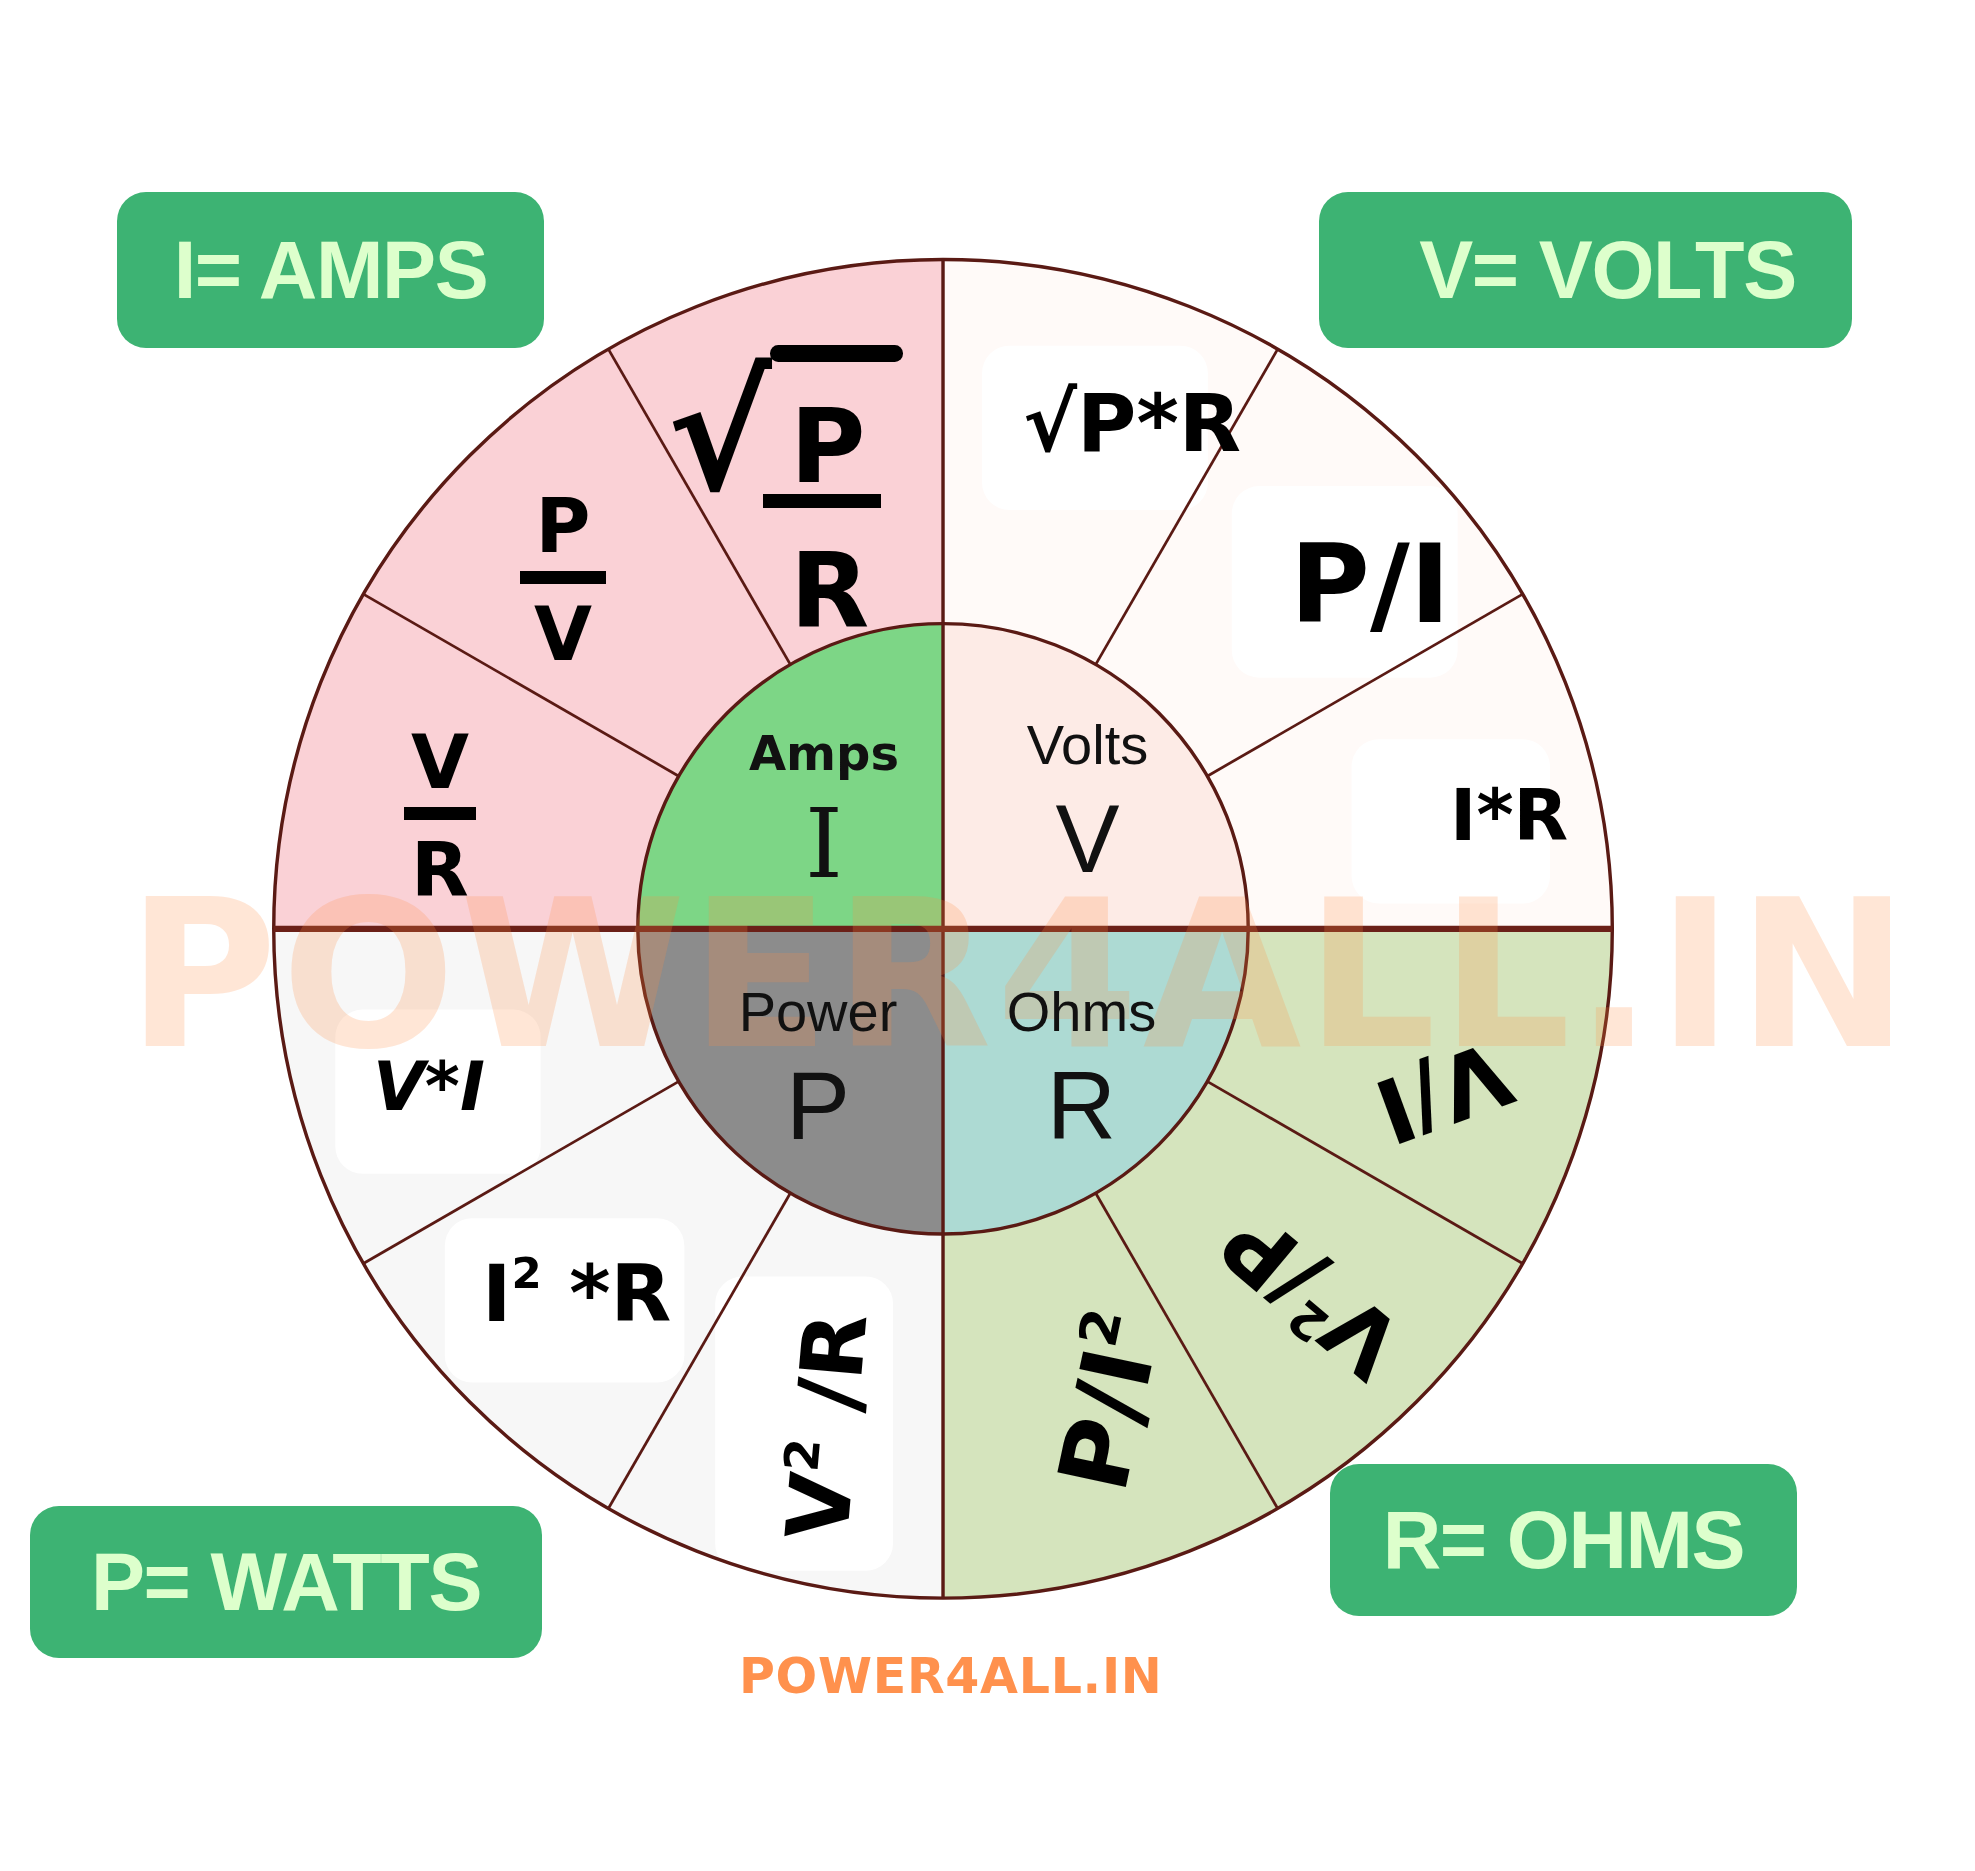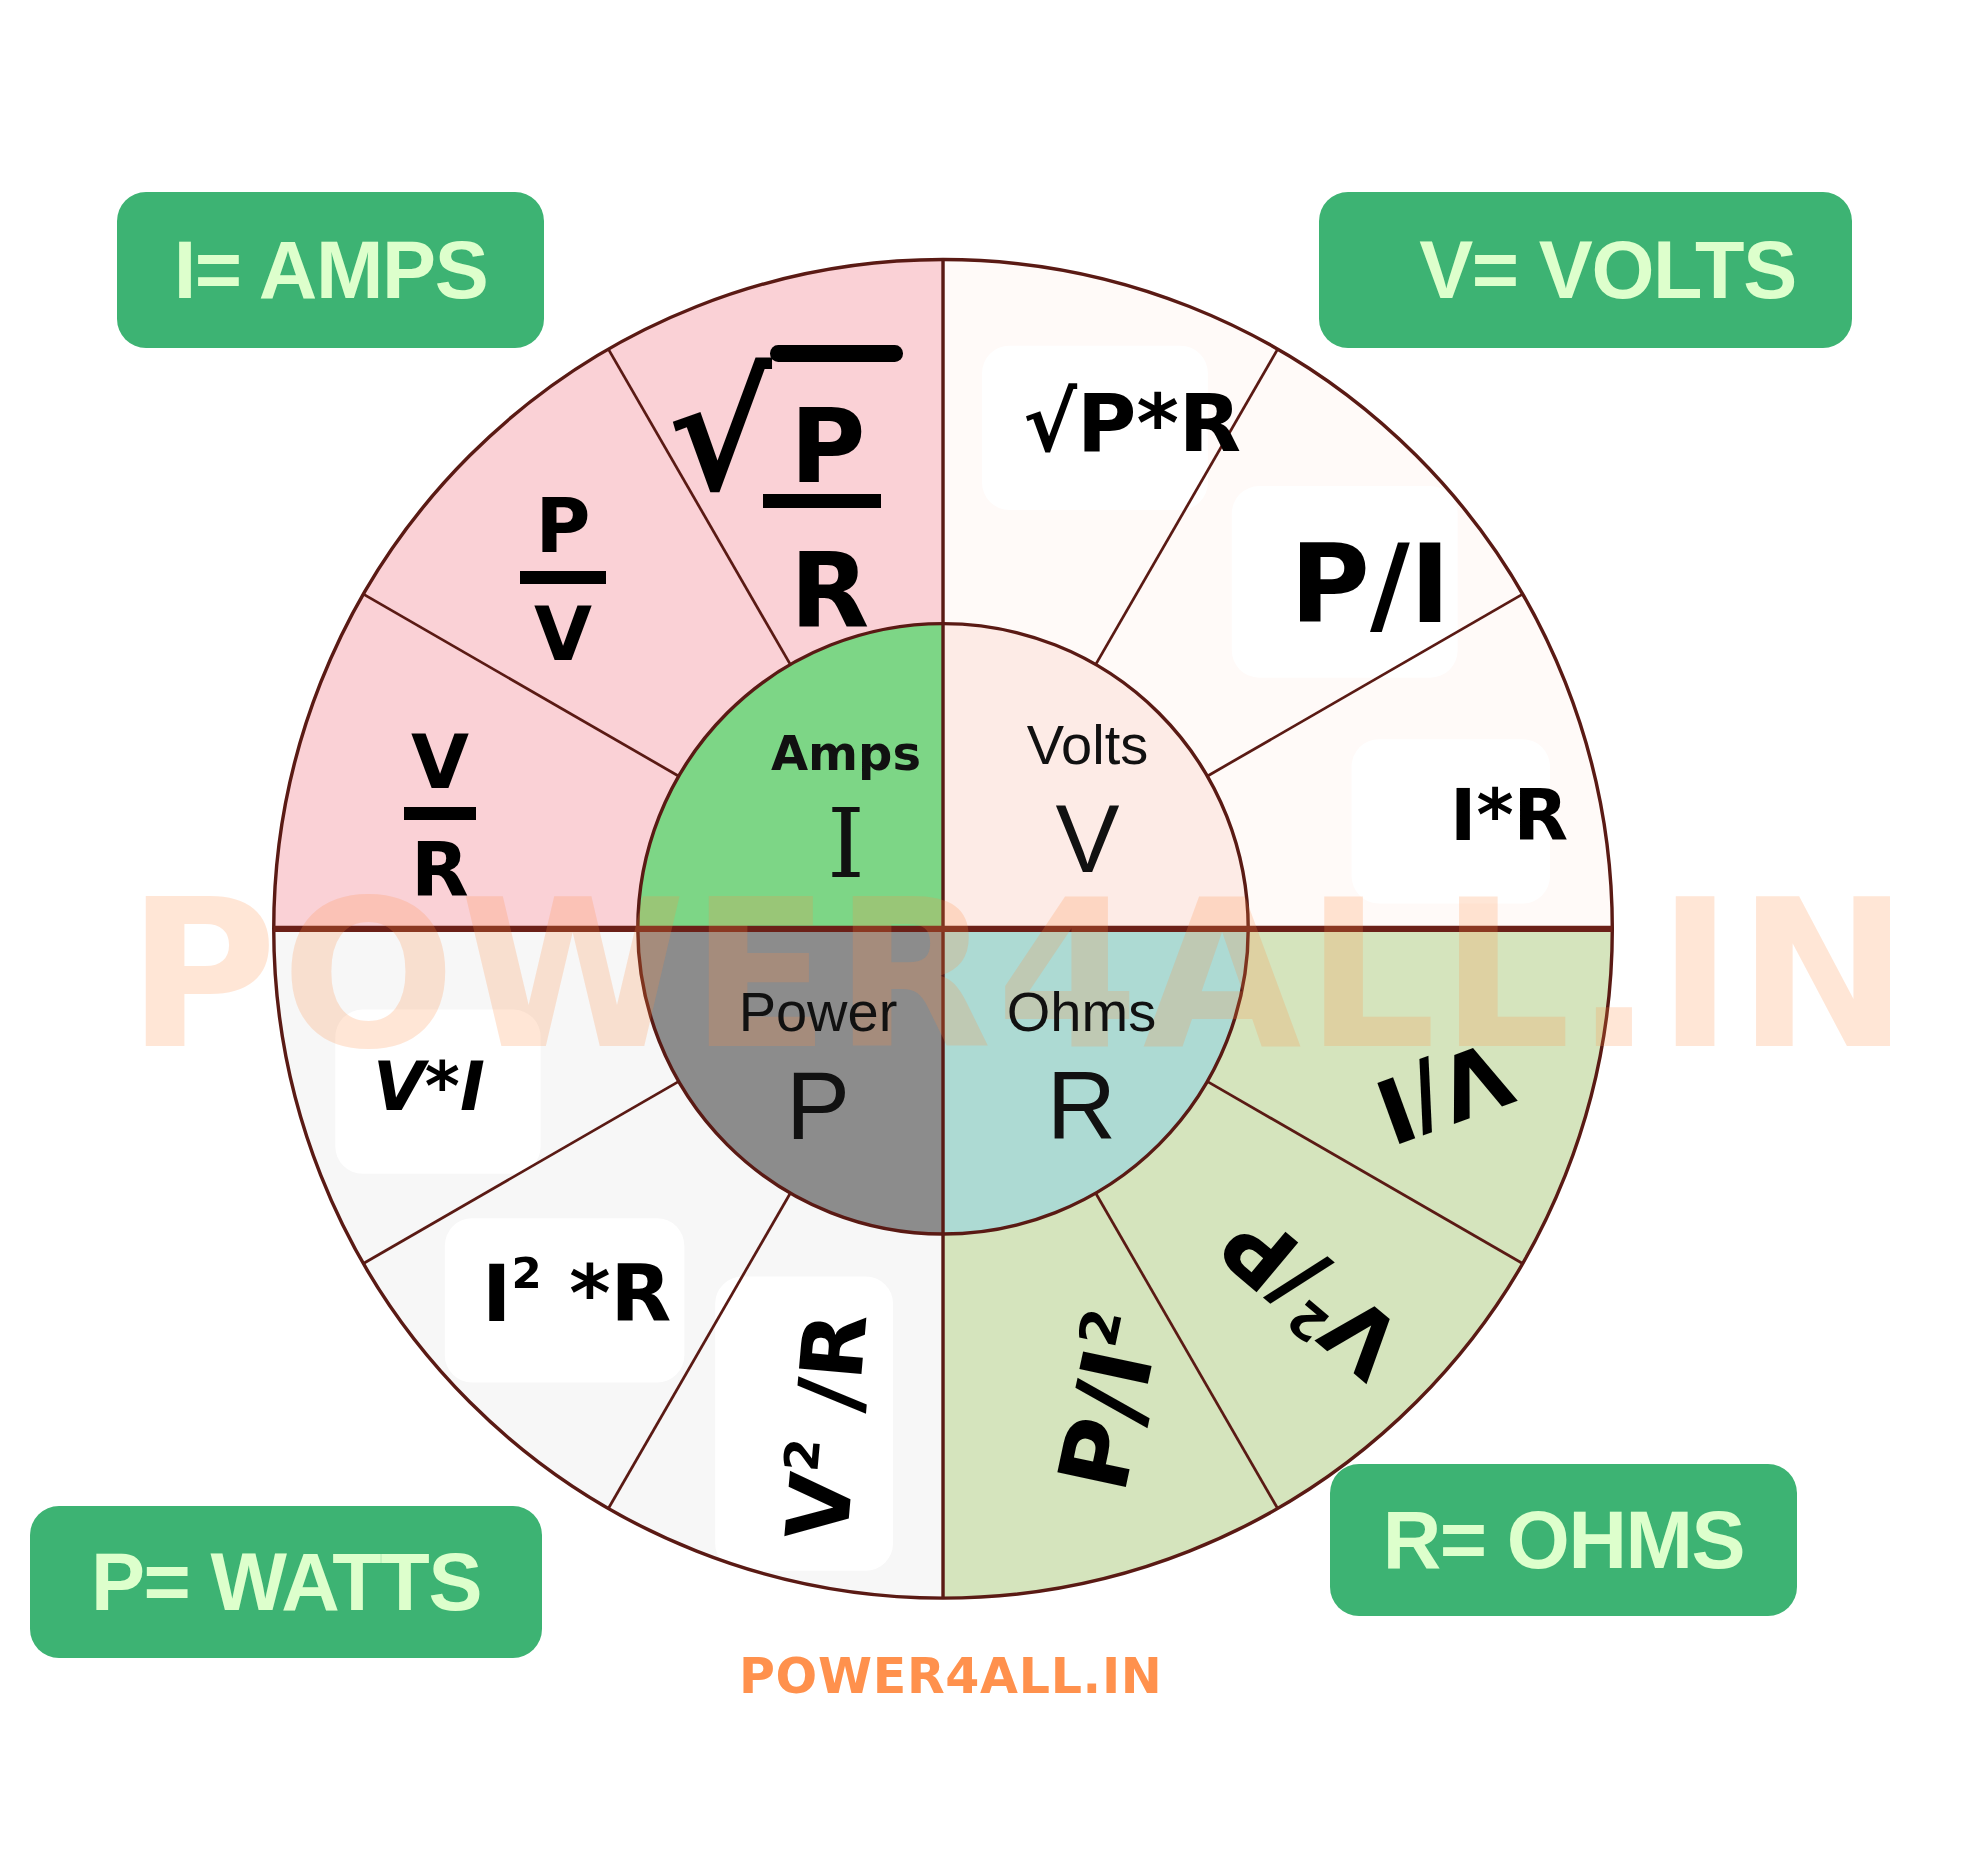--- a/index.html
+++ b/index.html
@@ -88,21 +88,21 @@
   <path d="M1378,1357 L1378,1803 A446,446 0 0 1 932,1357 Z" fill="#8C8C8C"></path>
 
   <circle cx="1378" cy="1357" r="446" fill="none" stroke="#5A1A14" stroke-width="5"></circle>
   <circle cx="1378" cy="1357" r="978" fill="none" stroke="#5A1A14" stroke-width="5"></circle>
   <line x1="1378" y1="379" x2="1378" y2="2335" stroke="#5A1A14" stroke-width="5"></line>
   <line x1="400" y1="1357" x2="2356" y2="1357" stroke="#6B2018" stroke-width="9"></line>
 </svg>
 
 <div class="watermark">POWER4ALL.IN</div>
 
-<div class="center-label" style="left:747px; top:725px; width:198px;text-align:center;">
+<div class="center-label" style="left:725px; top:725px; width:198px;text-align:center;">
   <span class="word" style="font-weight:bold; font-family:'DejaVu Sans',sans-serif; font-size:48px;">Amps</span>
   <span class="sym" style="font-family:'DejaVu Serif',serif;">I</span>
 </div>
 <div class="center-label" style="left:985px; top:712px; width:205px;">
   <span class="word">Volts</span>
   <span class="sym">V</span>
 </div>
 <div class="center-label" style="left:712px; top:979px; width:212px;">
   <span class="word">Power</span>
   <span class="sym">P</span>

